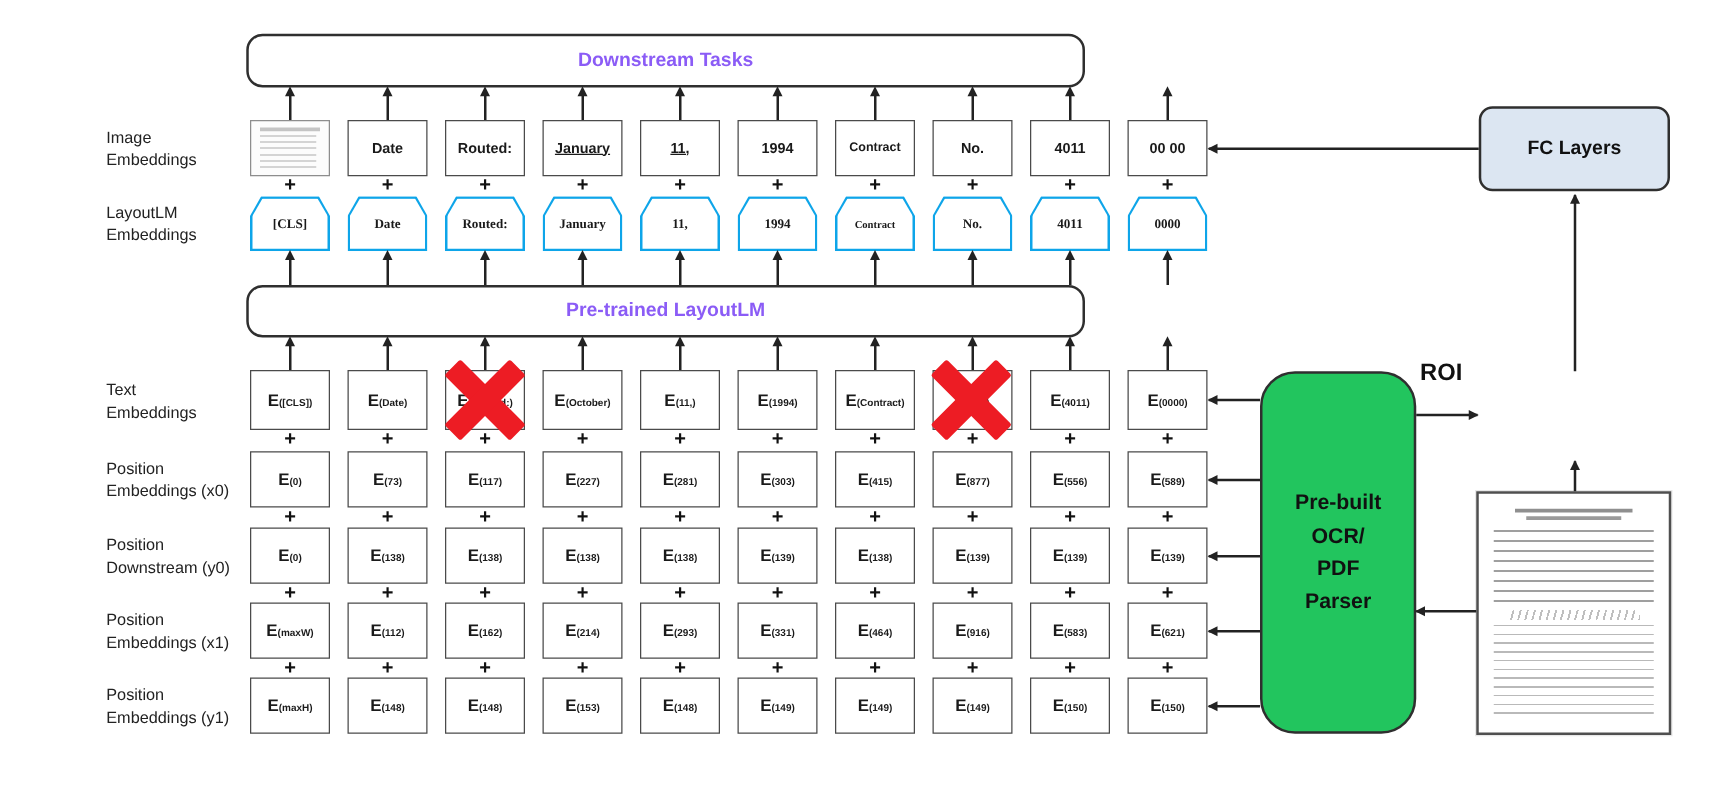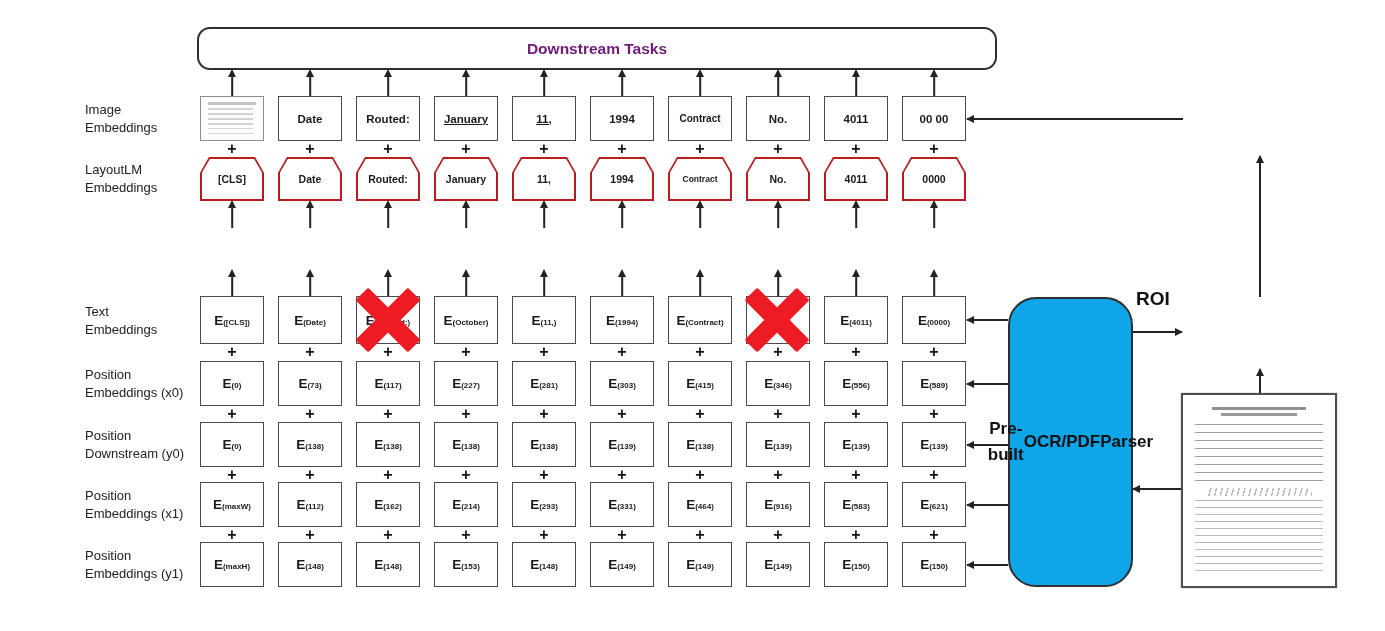--- a/index.html
+++ b/index.html
@@ -5,41 +5,41 @@
   * { margin:0; padding:0; box-sizing:border-box; }
   html,body { background:#fff; }
   .canvas {
     position:relative; width:1385px; height:631px; background:#fff;
     font-family:"Liberation Sans", sans-serif; color:#1a1a1a; overflow:hidden;
   }
   
   .rowlabel { position:absolute; left:85px; width:130px; font-size:13px; line-height:1.35; color:#222; }
   
   .banner {
-    position:absolute; left:197px; width:800px; border:2px solid #2f2f2f; border-radius:13px;
+    position:absolute; left:197px; width:671px; border:2px solid #2f2f2f; border-radius:13px;
     background:#fff; display:flex; align-items:center; justify-content:center;
-    font-weight:bold; font-size:15.5px; color:#701a75;
+    font-weight:bold; font-size:15.5px; color:#8b5cf6;
   }
   
   .band { position:absolute; left:200px; width:766px; display:flex; gap:14px; }
   .band > div { flex:1 1 0; min-width:0; }
   .cellbox {
     border:1.6px solid #4a4a4a; background:#fff; height:100%;
     display:flex; align-items:center; justify-content:center;
     font-weight:bold; font-size:11.5px; white-space:nowrap; overflow:hidden;
   }
   .cellbox.u { text-decoration:underline; }
   .cellbox.small { font-size:10px; }
   
   .ebox .eE { font-size:13.5px; font-weight:bold; }
   .ebox sub { font-size:8px; font-weight:bold; position:relative; top:2px; letter-spacing:0; }
   
   .cham { position:relative; height:100%;
-    background:#b91c1c;
-    clip-path:polygon(0 36%, 14% 0, 86% 0, 100% 36%, 100% 100%, 0 100%); }
+    background:#0ea5e9;
+    clip-path:polygon(0 36%, 14% 0, 86% 0, 100% 36%, 100% 100%, 0 100%);font-family:Liberation Serif, serif; }
   .cham .in { position:absolute; inset:1.6px; background:#fff;
     clip-path:polygon(0 36%, 14% 0, 86% 0, 100% 36%, 100% 100%, 0 100%);
     display:flex; align-items:center; justify-content:center;
     font-weight:bold; font-size:10.5px; white-space:nowrap; }
   
   .ar { position:relative; height:100%; }
   .ar::before { content:""; position:absolute; left:50%; top:6px; bottom:0; width:1.6px; background:#222; transform:translateX(-50%); }
   .ar::after  { content:""; position:absolute; left:50%; top:-1px; transform:translateX(-50%);
     border-left:4.5px solid transparent; border-right:4.5px solid transparent; border-bottom:8px solid #222; }
   
@@ -52,22 +52,22 @@
   
   .xmark { position:absolute; width:60px; height:60px; pointer-events:none; }
   .xmark::before, .xmark::after { content:""; position:absolute; left:50%; top:50%;
     width:74px; height:18px; background:#ed1c24; border-radius:2px; }
   .xmark::before { transform:translate(-50%,-50%) rotate(45deg); }
   .xmark::after  { transform:translate(-50%,-50%) rotate(-45deg); }
   
   .bluebox { position:absolute; background:#dce6f2; border:2px solid #2f2f2f; border-radius:11px;
     display:flex; align-items:center; justify-content:center; font-weight:bold; font-size:15.5px; color:#111; }
   .parser { position:absolute; left:1008px; top:297px; width:125px; height:290px;
-    background:#0ea5e9; border:2px solid #2f2f2f; border-radius:28px;
-    display:flex; flex-direction:row; align-items:center; justify-content:center;
+    background:#22c55e; border:2px solid #2f2f2f; border-radius:28px;
+    display:flex; flex-direction:column; align-items:center; justify-content:center;
     font-weight:bold; font-size:17px; line-height:1.55; color:#111; text-align:center; }
   .roilabel { position:absolute; left:1136px; top:288px; font-weight:bold; font-size:19px; color:#111; }
   
   .hline { position:absolute; height:1.8px; background:#222; }
   .hline.aleft::before { content:""; position:absolute; left:-1px; top:50%; transform:translateY(-50%);
     border-top:4.5px solid transparent; border-bottom:4.5px solid transparent; border-right:8px solid #222; }
   .hline.aright::after { content:""; position:absolute; right:-1px; top:50%; transform:translateY(-50%);
     border-top:4.5px solid transparent; border-bottom:4.5px solid transparent; border-left:8px solid #222; }
   .vline { position:absolute; width:1.8px; background:#222; }
   .vline.aup::before { content:""; position:absolute; top:-1px; left:50%; transform:translateX(-50%);
@@ -200,20 +200,23 @@
       <div class="ar"></div>
       <div class="ar"></div>
       <div class="ar"></div>
       <div class="ar"></div>
       <div class="ar"></div>
       <div class="ar"></div>
       <div class="ar"></div>
       <div class="ar"></div>
   </div>
 
+  <div class="banner" style="top:228px;height:42px">
+    <span>Pre-trained LayoutLM</span>
+  </div>
 
   <div class="band" style="top:270px;height:26px">
     <div class="ar"></div>
       <div class="ar"></div>
       <div class="ar"></div>
       <div class="ar"></div>
       <div class="ar"></div>
       <div class="ar"></div>
       <div class="ar"></div>
       <div class="ar"></div>
@@ -304,21 +307,21 @@
     <div class="cellbox ebox">
         <span class="eE">E</span>
         <sub>(303)</sub>
       </div>
     <div class="cellbox ebox">
         <span class="eE">E</span>
         <sub>(415)</sub>
       </div>
     <div class="cellbox ebox">
         <span class="eE">E</span>
-        <sub>(346)</sub>
+        <sub>(877)</sub>
       </div>
     <div class="cellbox ebox">
         <span class="eE">E</span>
         <sub>(556)</sub>
       </div>
     <div class="cellbox ebox">
         <span class="eE">E</span>
         <sub>(589)</sub>
       </div>
   </div>
@@ -484,20 +487,23 @@
     <div class="cellbox ebox">
         <span class="eE">E</span>
         <sub>(150)</sub>
       </div>
     <div class="cellbox ebox">
         <span class="eE">E</span>
         <sub>(150)</sub>
       </div>
   </div>
 
+  <div class="bluebox" style="left:1183px;top:85px;width:153px;height:68px">
+    <span>FC Layers</span>
+  </div>
 
 
   <div class="parser">
     <div>Pre-built</div>
     <div>OCR/</div>
     <div>PDF</div>
     <div>Parser</div>
   </div>
 
   <div class="roilabel">ROI</div>

